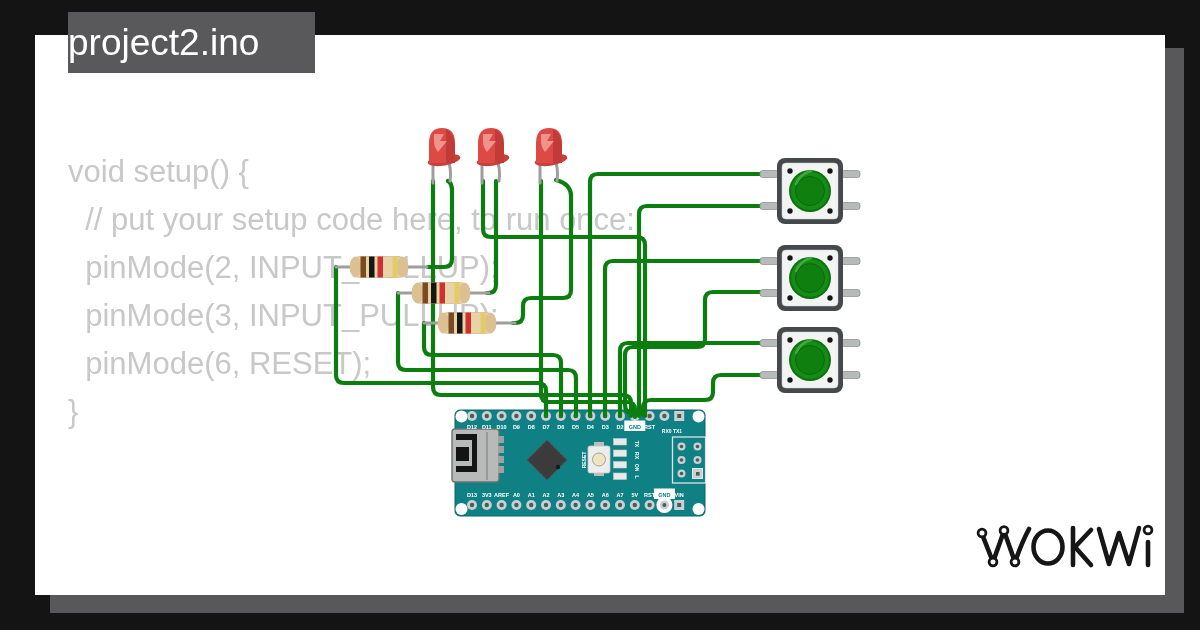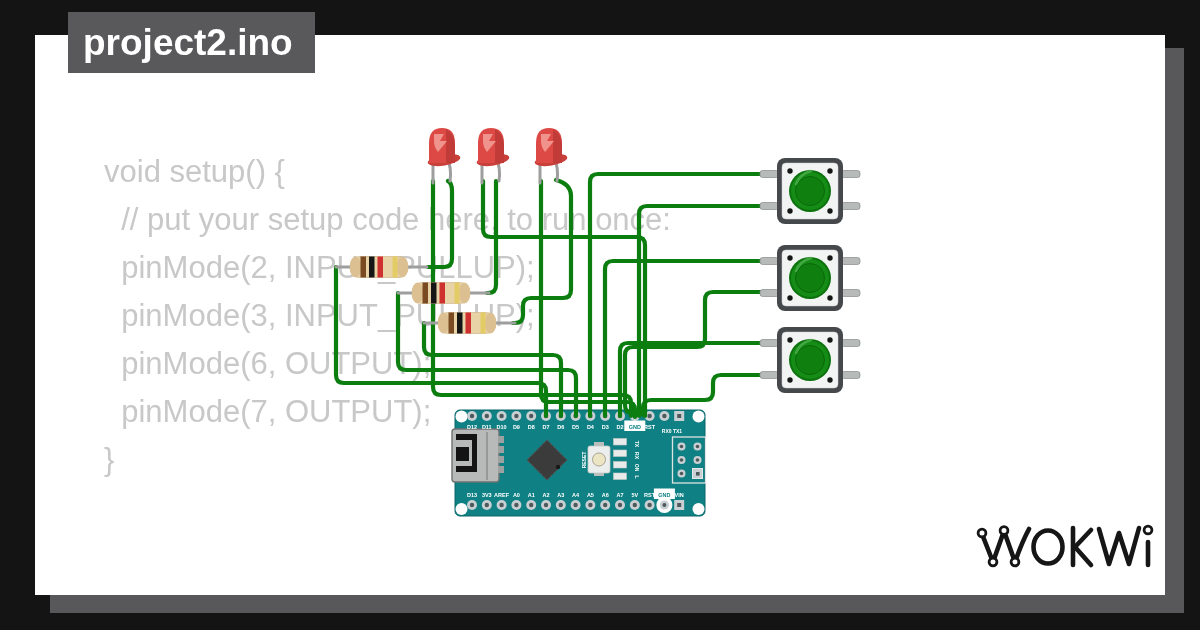--- a/index.html
+++ b/index.html
@@ -8,23 +8,23 @@
     --wire:#0c7e10; --board:#0f8184; --led-red:#dd4a45; --button-cap:#158c16;
     --resistor-body:#e8d3a6; --band-brown:#7a4b22; --band-black:#161616;
     --band-red:#cf3030; --band-gold:#e3cb66; --lead-gray:#9e9e9e;
   }
   *{margin:0;padding:0;box-sizing:border-box;}
   html,body{width:1200px;height:630px;overflow:hidden;}
   body{background:var(--background);font-family:"Liberation Sans",sans-serif;position:relative;}
   .card-shadow{position:absolute;left:50px;top:48px;width:1134px;height:565px;background:var(--card-shadow);}
   .card{position:absolute;left:35px;top:35px;width:1130px;height:560px;background:var(--card);}
   .title-box{position:absolute;left:68px;top:12px;width:247px;height:61px;background:var(--title-bg);
-    color:var(--title-text);font-size:37px;line-height:61px;padding-left:15px;white-space:nowrap;overflow:hidden;font-weight:bold;}
+    color:var(--title-text);font-size:37px;line-height:61px;white-space:nowrap;overflow:hidden;}
   .code-block{position:absolute;left:68px;top:148px;}
-  .code-line{font-size:31px;line-height:48px;height:48px;color:var(--code-text);white-space:pre;margin-left:36px;}
+  .code-line{font-size:31px;line-height:48px;height:48px;color:var(--code-text);white-space:pre;}
   #circuit{position:absolute;left:0;top:0;}
   .wire{fill:none;stroke:var(--wire);stroke-width:4.2;stroke-linecap:round;stroke-linejoin:round;}
   .leg{fill:none;stroke:var(--lead-gray);stroke-width:3;stroke-linecap:round;}
   .pinlabel{font-family:"Liberation Sans",sans-serif;font-size:5.5px;font-weight:bold;fill:#ffffff;text-anchor:middle;}
   .pinlabel-hl{fill:var(--board);}
   .boardtext{font-family:"Liberation Sans",sans-serif;font-size:5px;font-weight:bold;fill:#ffffff;text-anchor:middle;}
   .logo{position:absolute;left:976px;top:514px;}
   .logo path{fill:none;stroke:#161616;stroke-width:4.6;stroke-linecap:round;stroke-linejoin:round;}
   .logo ellipse.o{fill:none;stroke:#161616;stroke-width:4.6;}
   .logo circle.ring{fill:#ffffff;stroke:#161616;stroke-width:2.8;}
@@ -33,22 +33,21 @@
 <body>
 
 <div class="card-shadow"></div>
 <div class="card"></div>
 
 <div class="code-block">
     <div class="code-line">void setup() {</div>
     <div class="code-line">  // put your setup code here, to run once:</div>
     <div class="code-line">  pinMode(2, INPUT_PULLUP);</div>
     <div class="code-line">  pinMode(3, INPUT_PULLUP);</div>
-    <div class="code-line">  pinMode(6, OUTPUT);</div>
-    <div class="code-line">  pinMode(7, OUTPUT);</div>
+    <div class="code-line">  pinMode(6, RESET);</div>
     <div class="code-line">}</div>
   </div>
 
 <svg id="circuit" width="1200" height="630" viewBox="0 0 1200 630">
 
   <g>
     <rect x="455" y="410" width="250" height="106" rx="5" style="fill:var(--board)" stroke="#0a6468" stroke-width="1"></rect>
 
     <circle cx="461.5" cy="416.5" r="6" fill="#ffffff"></circle>
     <circle cx="698.5" cy="416.5" r="6" fill="#ffffff"></circle>

